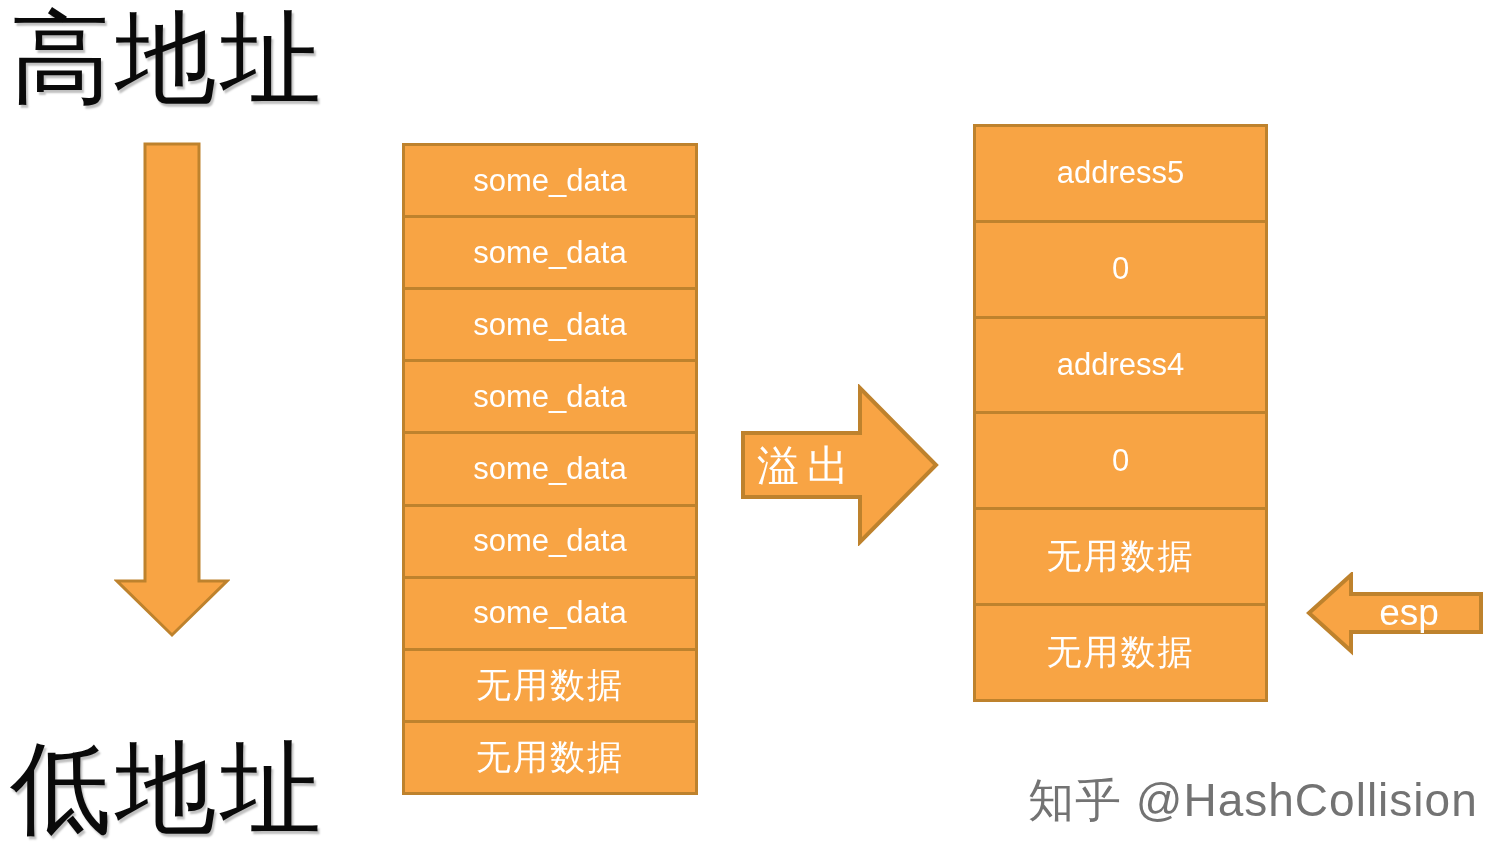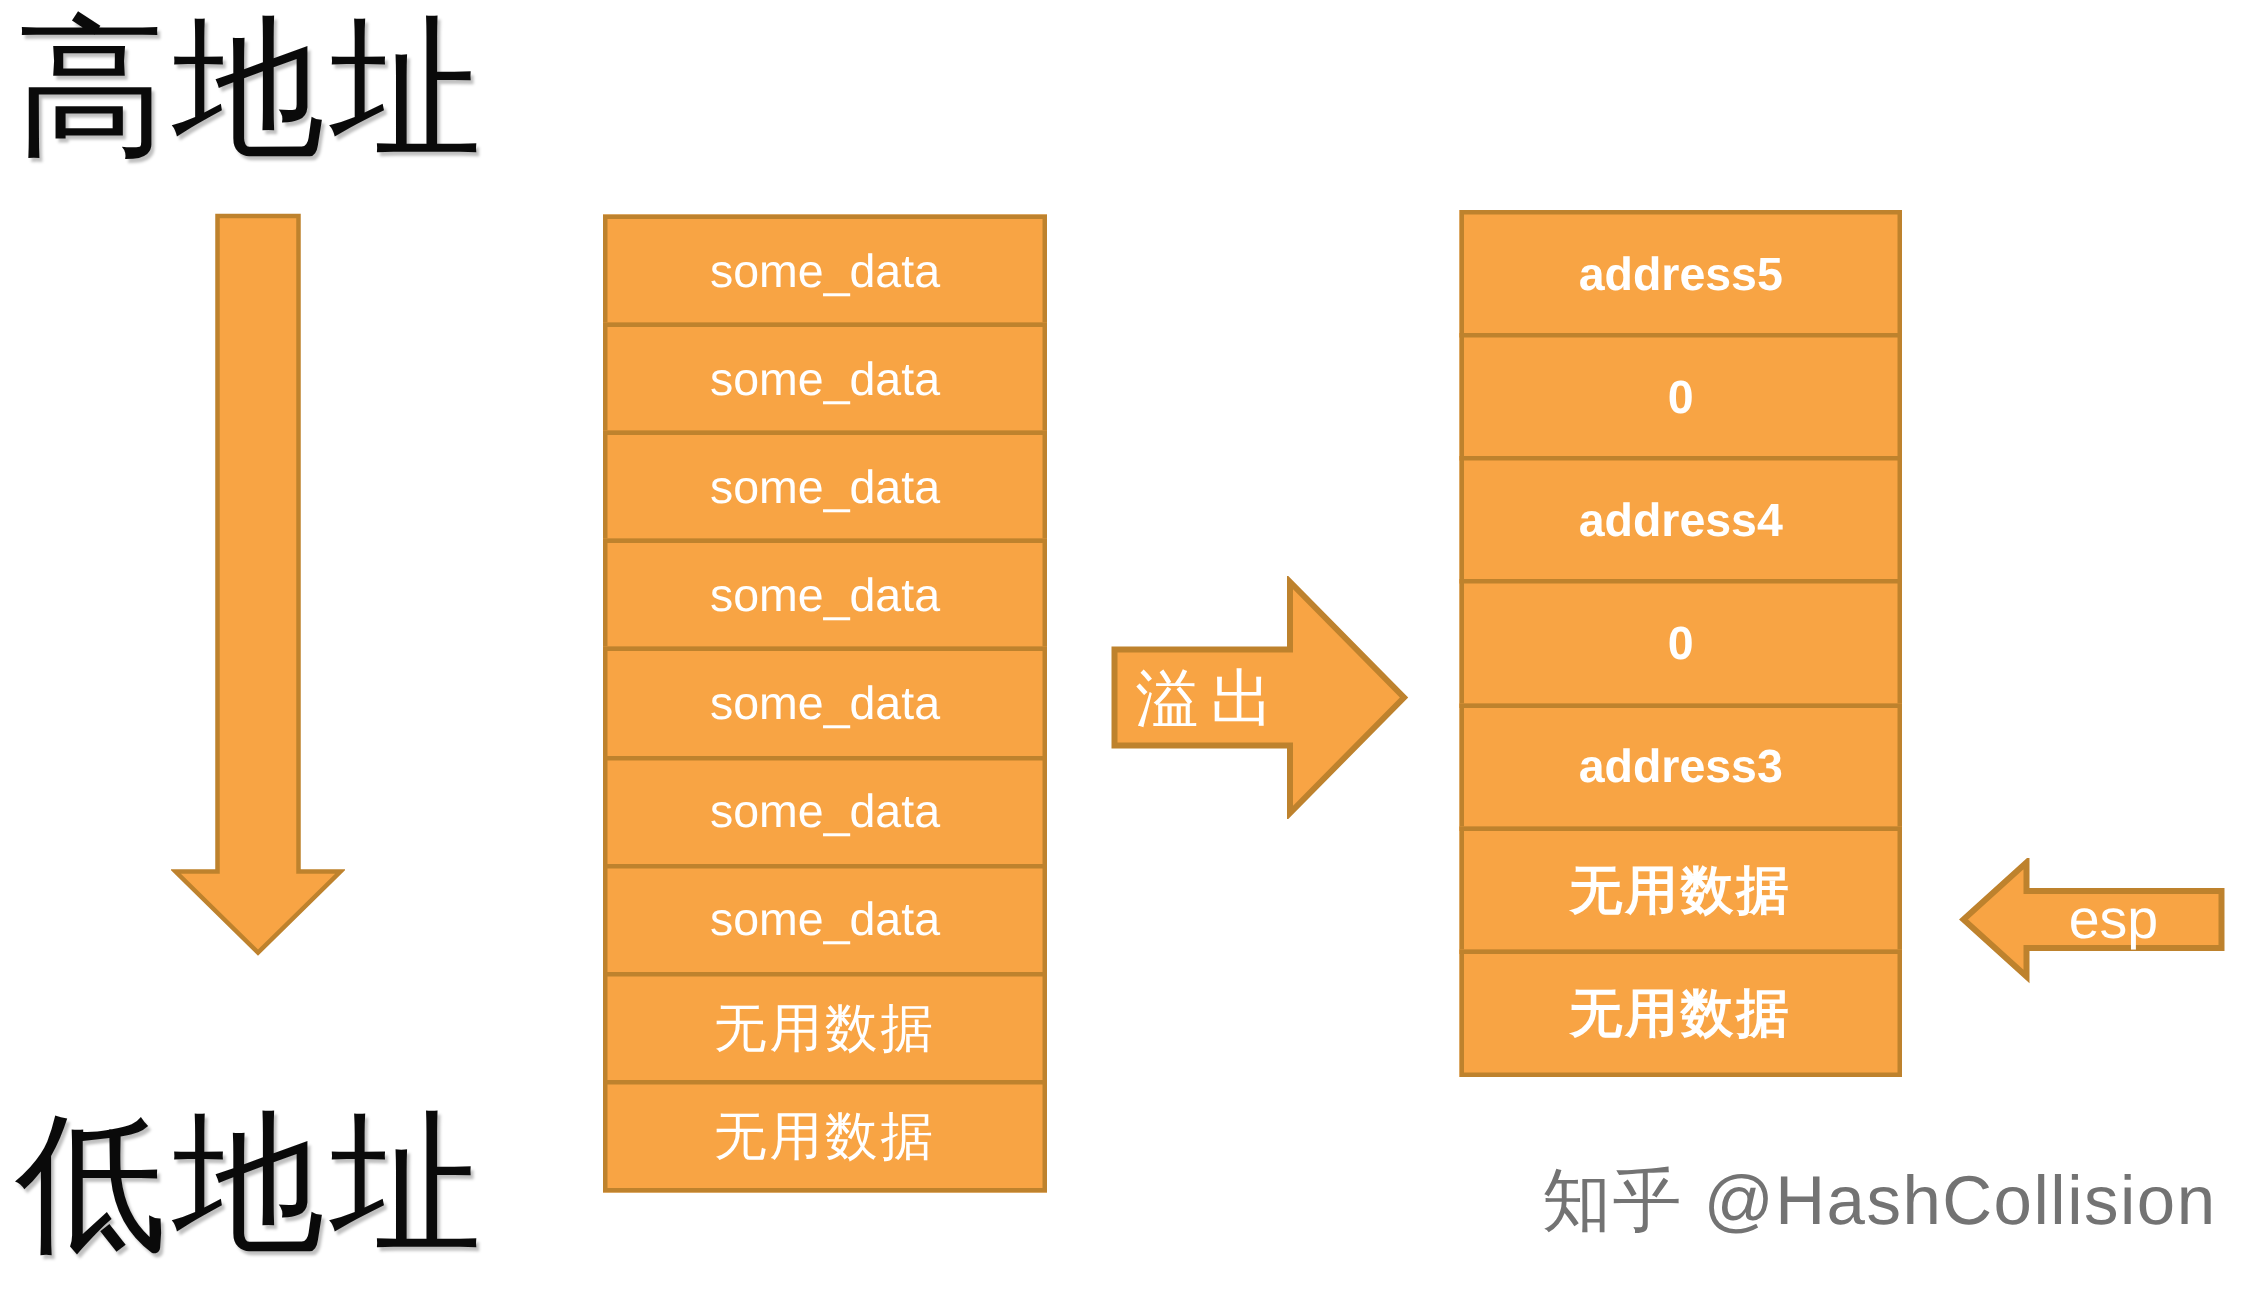--- a/index.html
+++ b/index.html
@@ -27,21 +27,21 @@
   .addr-label.low  { top: 736px; }
 
   .arrow-svg { position: absolute; }
 
   .stack {
     position: absolute;
     display: flex;
     flex-direction: column;
   }
   .stack.before { left: 402px; top: 143px; width: 296px; height: 652px; }
-  .stack.after  { left: 973px; top: 140px; width: 295px; height: 578px; font-weight: bold; }
+  .stack.after  { left: 973px; top: 124px; width: 295px; height: 578px; }
   .cell {
     flex: 1;
     box-sizing: border-box;
     background: #F8A444;
     border: 3px solid #BE822D;
     margin-top: -3px;
     display: flex;
     align-items: center;
     justify-content: center;
     color: #ffffff;
@@ -115,21 +115,20 @@
   <svg class="arrow-svg" style="left:740px; top:384px;" width="200" height="162" viewBox="0 0 200 162">
     <polygon points="3,49 120,49 120,4 196,81 120,158 120,113 3,113" fill="#F8A444" stroke="#BE822D" stroke-width="4" stroke-linejoin="miter"></polygon>
   </svg>
   <div class="shape-label overflow-label">溢出</div>
 
   <div class="stack after">
     <div class="cell">address5</div>
     <div class="cell">0</div>
     <div class="cell">address4</div>
     <div class="cell">0</div>
-    <div class="cell">address3</div>
     <div class="cell cjk">无用数据</div>
     <div class="cell cjk">无用数据</div>
   </div>
 
   <svg class="arrow-svg" style="left:1305px; top:572px;" width="180" height="84" viewBox="0 0 180 84">
     <polygon points="4,41 46,3 46,22 176,22 176,60 46,60 46,79" fill="#F8A444" stroke="#BE822D" stroke-width="4" stroke-linejoin="miter"></polygon>
   </svg>
   <div class="shape-label esp-label">esp</div>
 
   <div class="watermark">知乎 @HashCollision</div>

